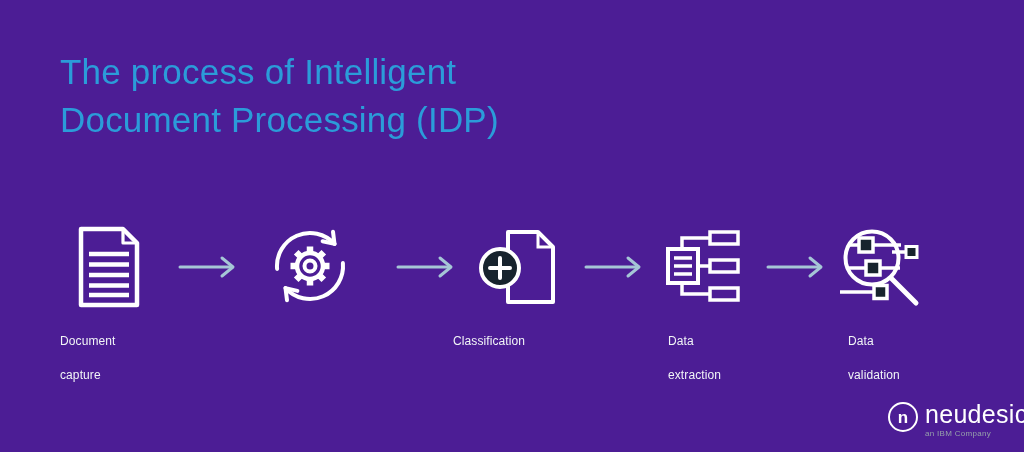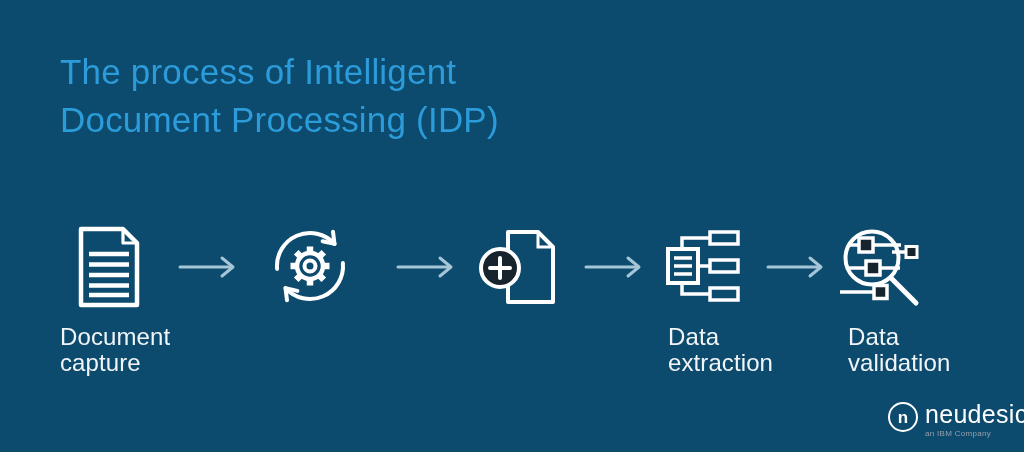--- a/index.html
+++ b/index.html
@@ -8,21 +8,21 @@
     width: 1024px;
     height: 452px;
     overflow: hidden;
     background: #17232D;
     font-family: "Liberation Sans", sans-serif;
   }
   .canvas {
     position: relative;
     width: 1024px;
     height: 452px;
-    background: #0c4a6e;
+    background: #4c1d95;
   }
   .title {
     position: absolute;
     left: 60px;
     top: 48px;
     margin: 0;
     font-size: 35px;
     line-height: 48px;
     font-weight: 500;
     letter-spacing: 0.2px;
@@ -43,22 +43,22 @@
     top: 254px;
   }
   .a1 { left: 178px; }
   .a2 { left: 396px; }
   .a3 { left: 584px; }
   .a4 { left: 766px; }
   .step-label {
     position: absolute;
     top: 324px;
     margin: 0;
-    font-size: 24px;
-    line-height: 26px;
+    font-size: 12px;
+    line-height: 34px;
     font-weight: 500;
     color: #F2F5F7;
     white-space: pre-line;
     letter-spacing: 0.1px;
   }
   .l1 { left: 60px; }
   .l2 { left: 235px; }
   .l3 { left: 453px; }
   .l4 { left: 668px; }
   .l5 { left: 848px; }
@@ -187,20 +187,21 @@
       <rect x="76" y="28.5" width="11" height="11" fill="#17232D" stroke-width="3"></rect>
       <path d="M17 50 H70" stroke-width="3.5"></path>
       <rect x="36" y="43" width="14" height="14" fill="#17232D" stroke-width="3.5"></rect>
       <path d="M10 74 H52" stroke-width="3.5"></path>
       <rect x="44" y="67.5" width="13" height="13" fill="#17232D" stroke-width="3.5"></rect>
     </svg>
   </div>
 
   <p class="step-label l1">Document
 capture</p>
+  <p class="step-label l3">Classification</p>
   <p class="step-label l4">Data
 extraction</p>
   <p class="step-label l5">Data
 validation</p>
 
   <div class="logo">
     <div class="logo-mark">n</div>
     <div class="logo-text">
       <span class="logo-name">neudesic</span>
       <span class="logo-tagline">an IBM Company</span>

